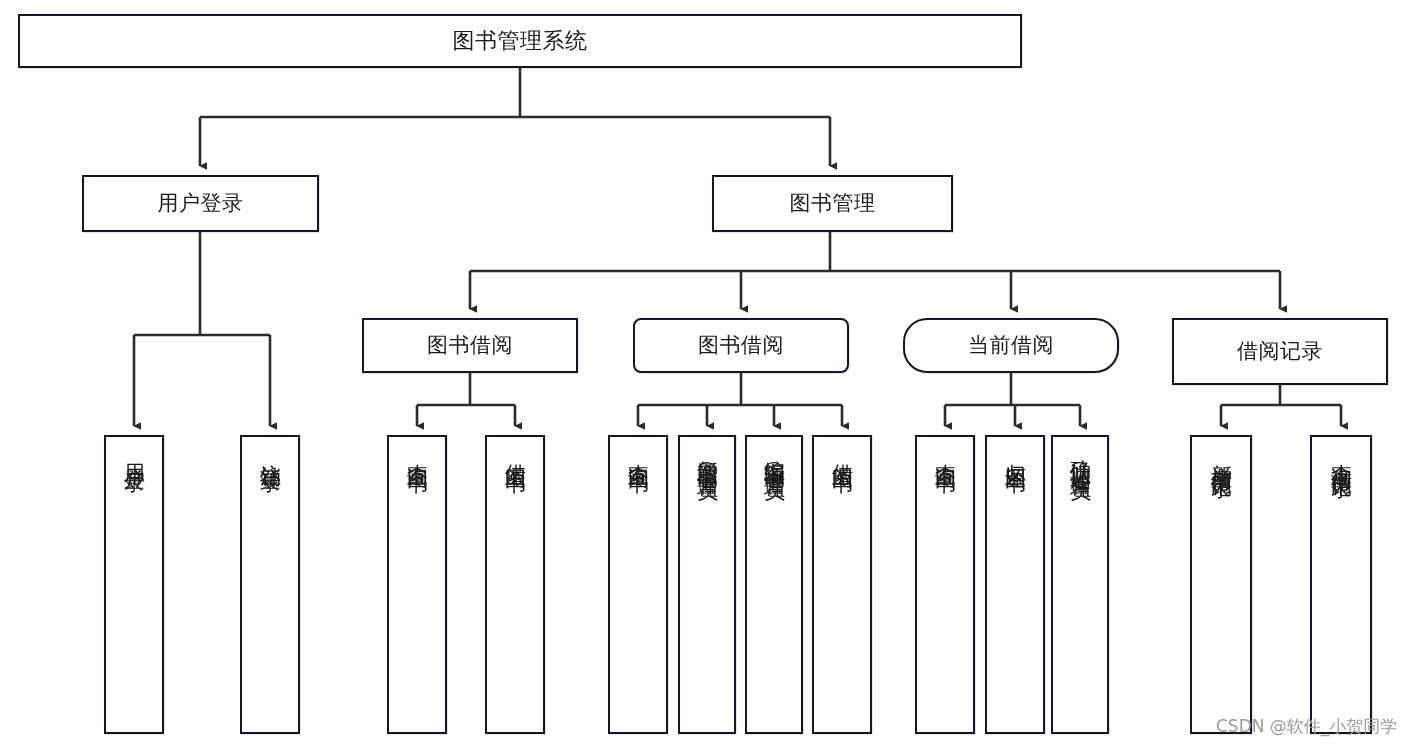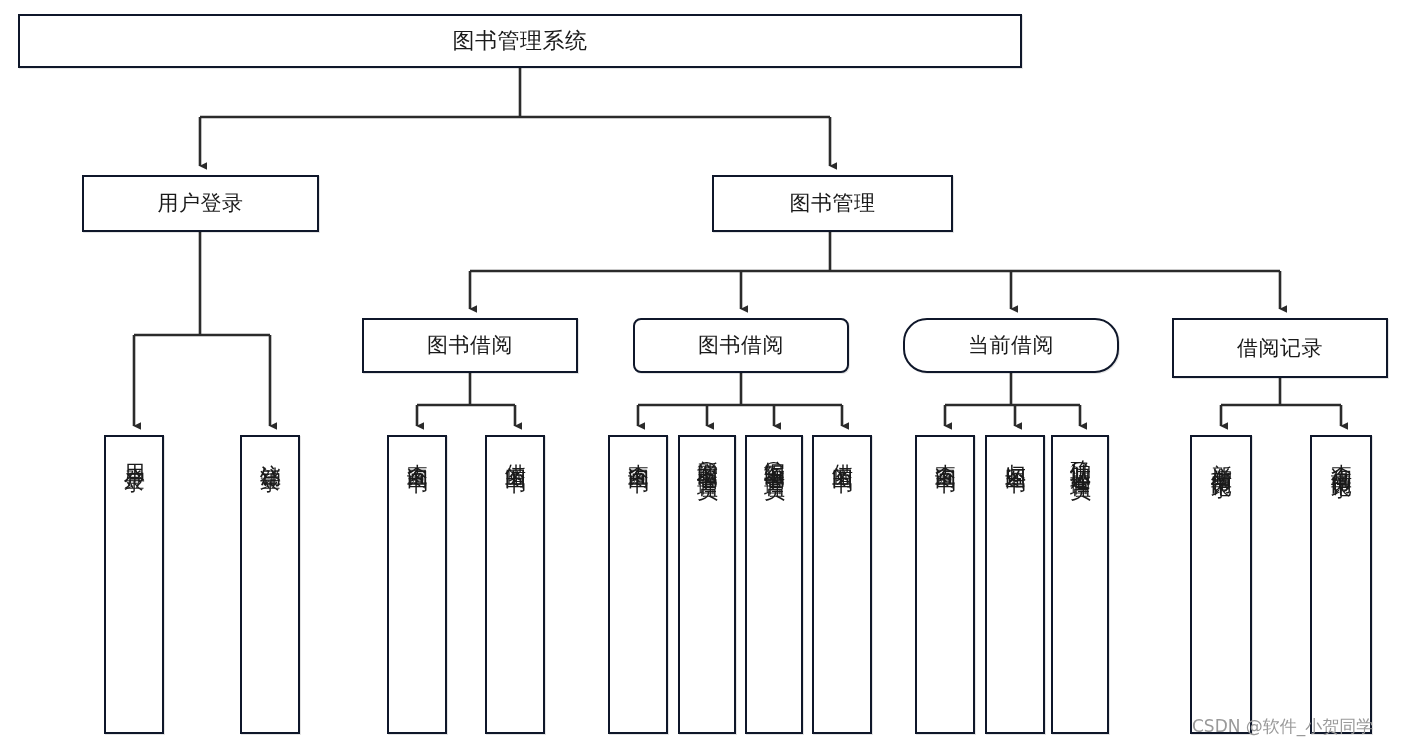--- a/index.html
+++ b/index.html
@@ -65,20 +65,21 @@
   }
   .node.vert.tall-text {
     padding-top: 6px;
   }
   .watermark {
     position: absolute;
     color: #9a9a9a;
     font-size: 17px;
     white-space: nowrap;
     font-family: "DejaVu Sans", "Liberation Sans", sans-serif;
+    padding-left: 24px;
   }
 </style>
 </head>
 <body>
 
 <div id="canvas">
 
   <svg id="edges" viewBox="0 0 1405 747" xmlns="http://www.w3.org/2000/svg">
     <defs>
       <marker id="arrowhead" markerWidth="9" markerHeight="9" refX="4" refY="7.4" orient="auto" markerUnits="userSpaceOnUse">
@@ -134,21 +135,21 @@
       </div>
       <div class="node horiz" style="left: 362px; top: 318px; width: 216px; height: 55px;">
         <span class="label">图书借阅</span>
       </div>
       <div class="node horiz" style="left: 633px; top: 318px; width: 216px; height: 55px; border-radius: 8px;">
         <span class="label">图书借阅</span>
       </div>
       <div class="node horiz" style="left: 903px; top: 318px; width: 216px; height: 55px; border-radius: 24px;">
         <span class="label">当前借阅</span>
       </div>
-      <div class="node horiz" style="left: 1172px; top: 318px; width: 216px; height: 60px;">
+      <div class="node horiz" style="left: 1172px; top: 318px; width: 216px; height: 67px;">
         <span class="label">借阅记录</span>
       </div>
       <div class="node vert" style="left: 104px; top: 435px; width: 60px; height: 299px;">
         <span class="label">用户登录</span>
       </div>
       <div class="node vert" style="left: 240px; top: 435px; width: 60px; height: 299px;">
         <span class="label">注销登录</span>
       </div>
       <div class="node vert" style="left: 387px; top: 435px; width: 60px; height: 299px;">
         <span class="label">查询图书</span>

